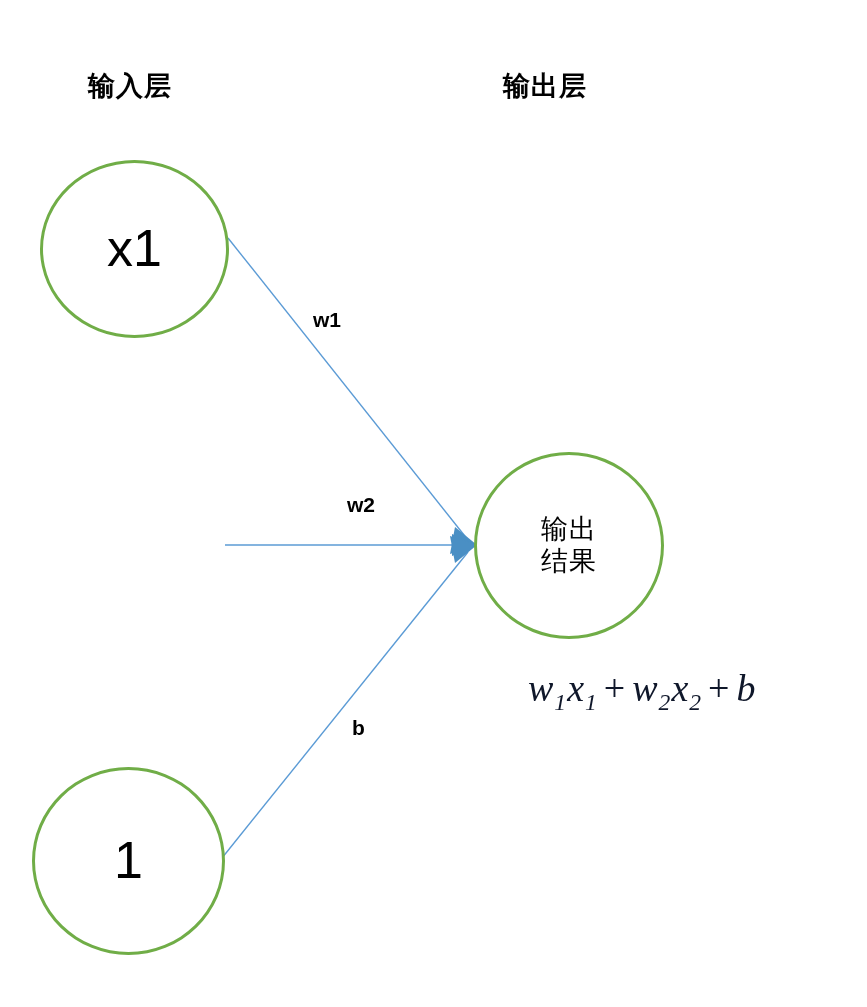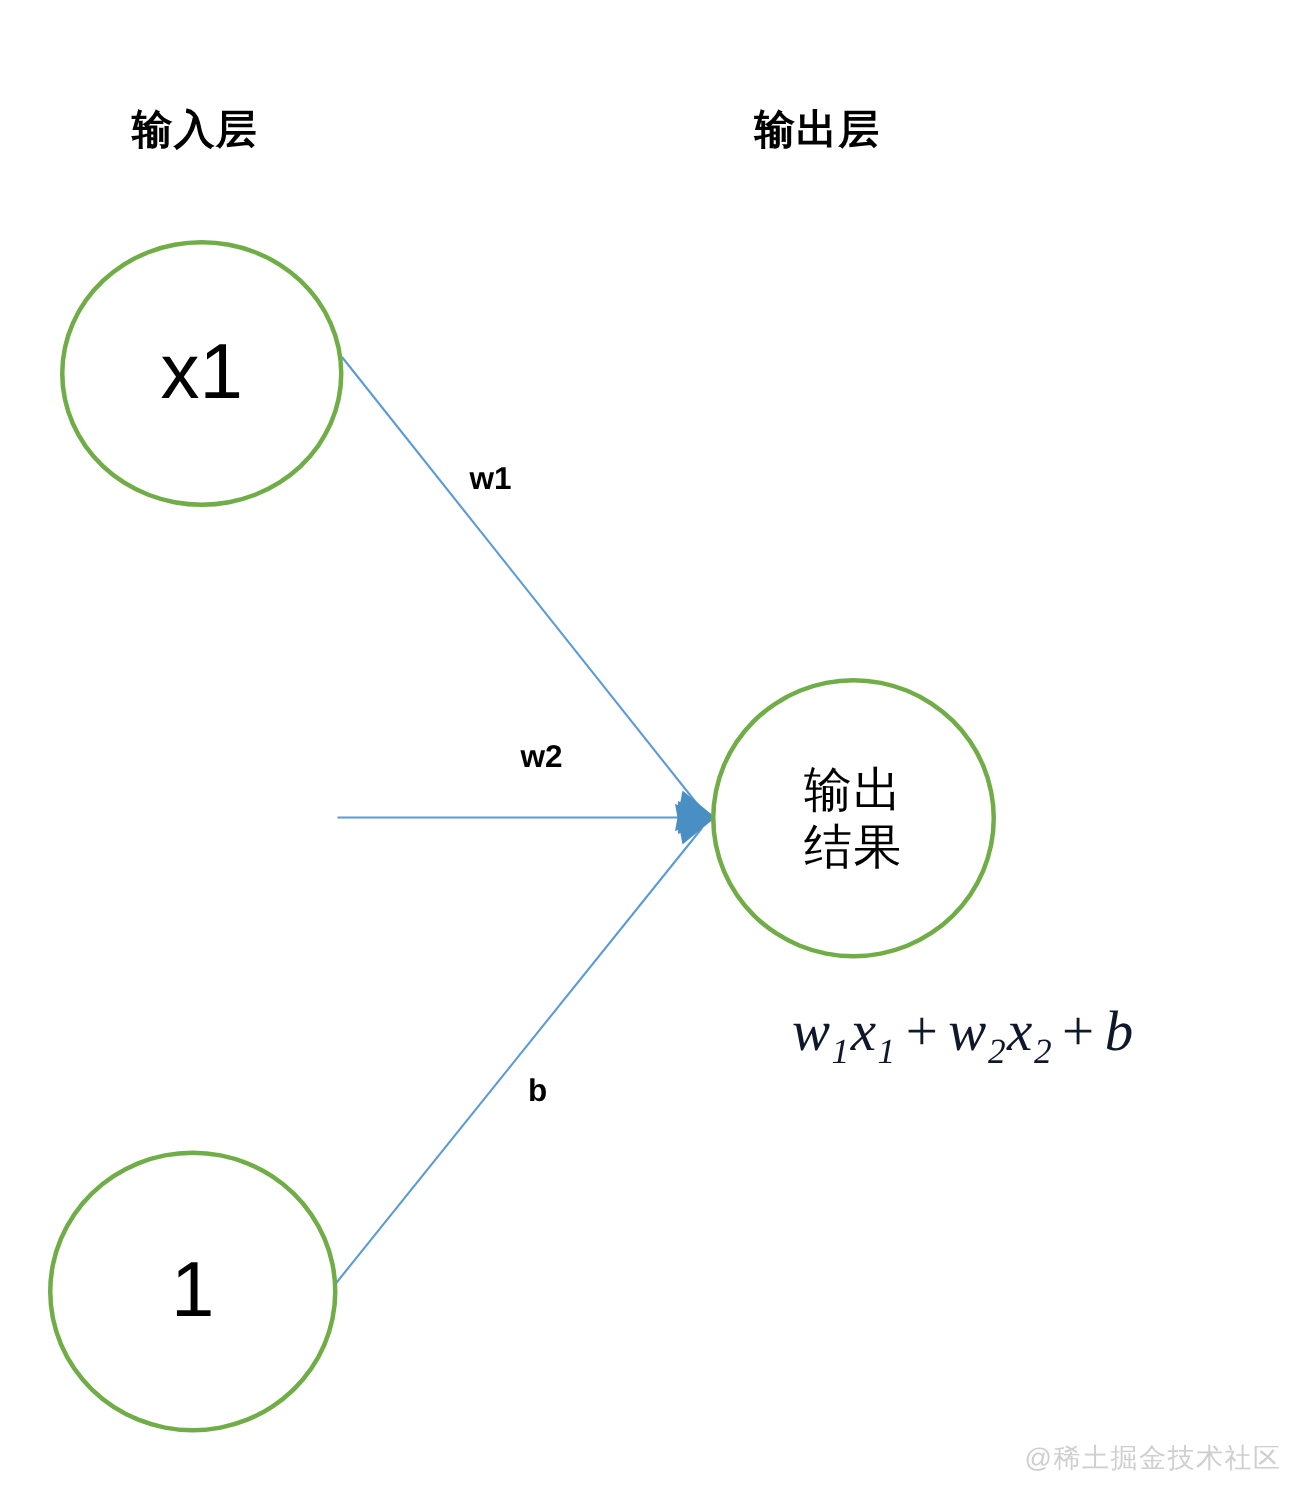--- a/index.html
+++ b/index.html
@@ -51,21 +51,21 @@
     font-family: "Liberation Sans", sans-serif;
     color: #000000;
     line-height: 1.18;
     white-space: pre-line;
   }
   .node-input .node-label {
     font-size: 52px;
     font-weight: 400;
   }
   .node-output .node-label {
-    font-size: 32px;
+    font-size: 27px;
     font-weight: 400;
     letter-spacing: 1px;
   }
   #node-x1   { left: 40px;  top: 160px; width: 189px; height: 178px; }
   #node-x2   { left: 32px;  top: 452px; width: 193px; height: 187px; }
   #node-bias { left: 32px;  top: 767px; width: 193px; height: 188px; }
   #node-out  { left: 474px; top: 452px; width: 190px; height: 187px; }
 
   .edge-label {
     position: absolute;
@@ -150,15 +150,14 @@
   </div>
 
   <div class="edge-label" id="label-w1">w1</div>
   <div class="edge-label" id="label-w2">w2</div>
   <div class="edge-label" id="label-b">b</div>
 
   <div id="formula">
     <span>w<sub>1</sub></span><span>x<sub>1</sub></span><span class="op">+</span><span>w<sub>2</sub></span><span>x<sub>2</sub></span><span class="op">+</span><span>b</span>
   </div>
 
-  <div id="watermark">@稀土掘金技术社区</div>
 
 </div>
 
 </body></html>

